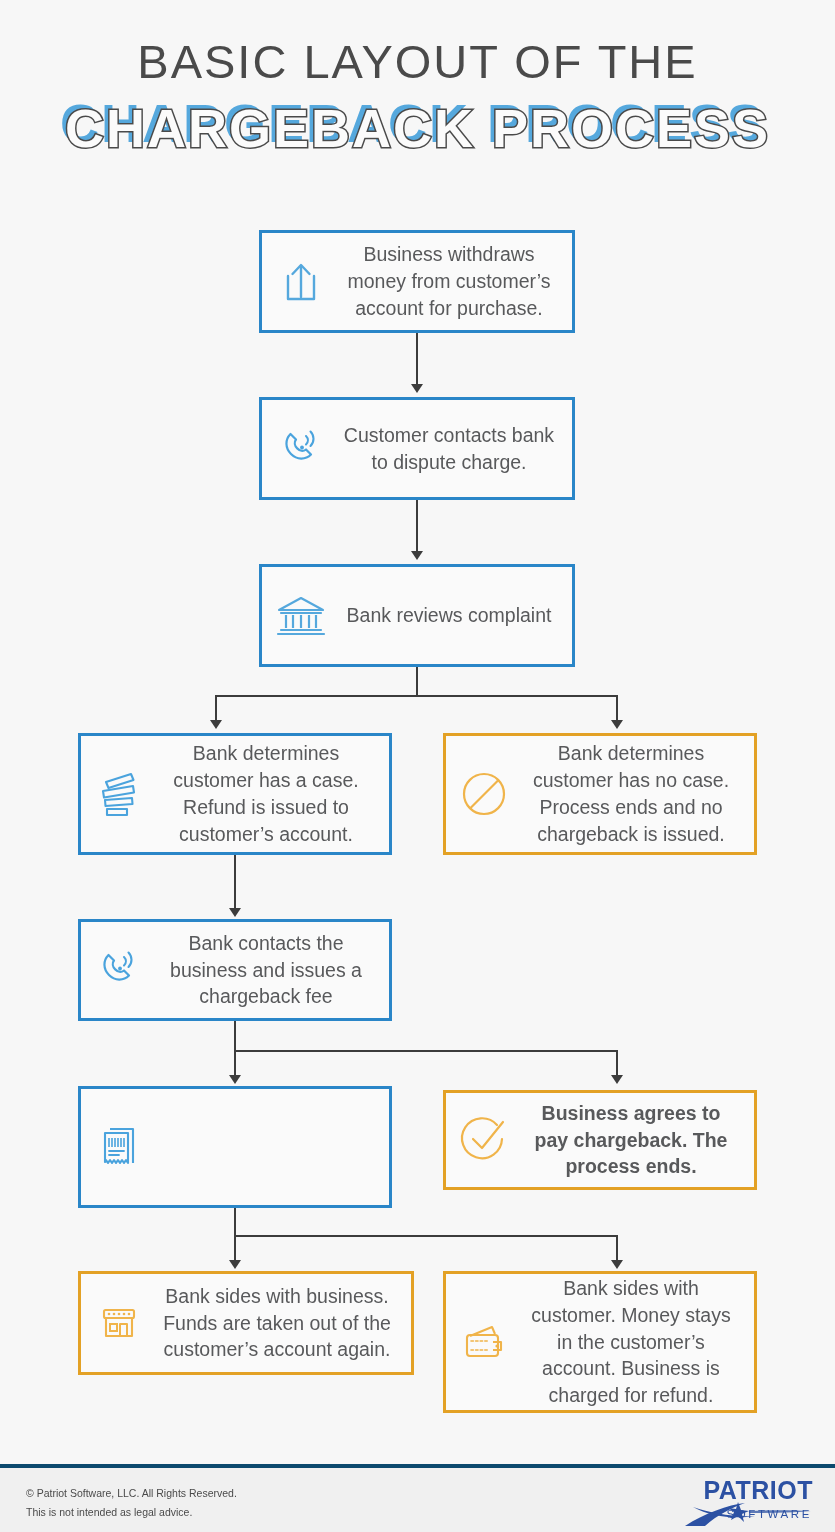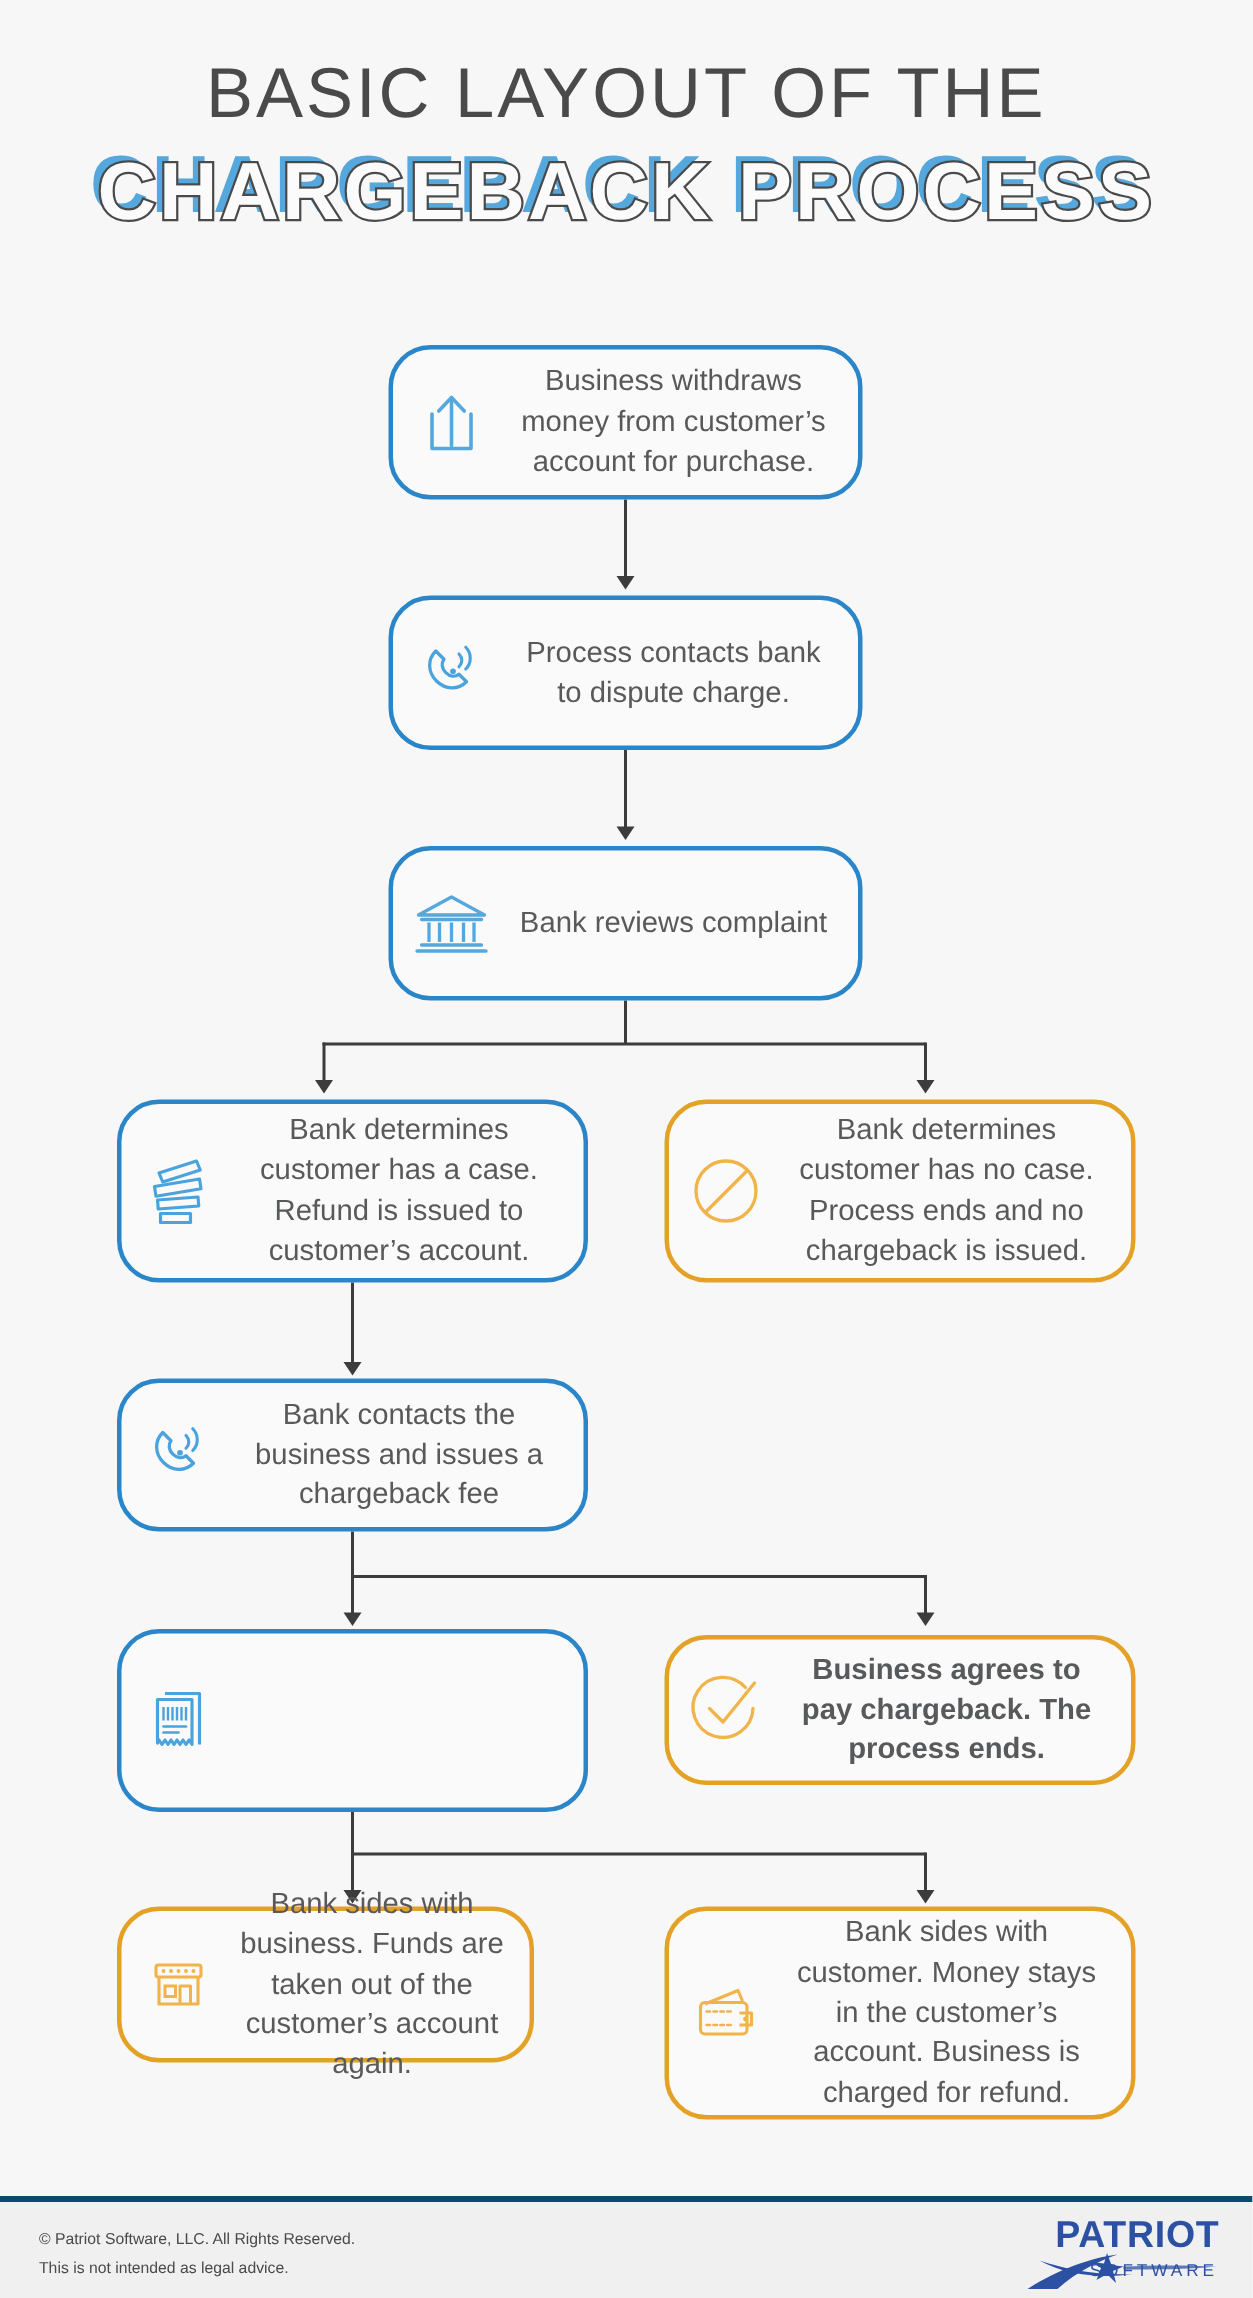--- a/index.html
+++ b/index.html
@@ -70,21 +70,20 @@
   }
 
   .node {
     position: absolute;
     box-sizing: border-box;
     background: #fafafa;
     display: flex;
     align-items: center;
     border-width: 3px;
     border-style: solid;
-    border-radius: 28px;
   }
   .node.blue   { border-color: #2a86c8; }
   .node.orange { border-color: #e3a125; }
 
   .node .icon {
     flex: 0 0 auto;
     display: flex;
     align-items: center;
     justify-content: center;
   }
@@ -226,21 +225,21 @@
 
   <div class="node blue" style="left:259px; top:397px; width:316px; height:103px;">
     <div class="icon" style="width:78px;">
       <svg width="50" height="48" viewBox="0 0 50 48" fill="none">
         <path d="M14.5 9 C9 14.5 9 23 15 29 C21 35 29.5 35 35 29.5 L30 24.5 C27.5 26.5 24 26.2 21.2 23.4 C18.4 20.6 18.1 17 20 14.5 Z" stroke="#4aa3dd" stroke-width="2.2" stroke-linejoin="round" fill="none"></path>
         <circle cx="26" cy="22.5" r="1.9" fill="#4aa3dd"></circle>
         <path d="M30 19.5 C32.5 17 32.5 13.5 30 11" stroke="#4aa3dd" stroke-width="2.1" stroke-linecap="round" fill="none"></path>
         <path d="M34.5 21 C38.5 17 38.5 10.5 34.5 6.5" stroke="#4aa3dd" stroke-width="2.1" stroke-linecap="round" fill="none"></path>
       </svg>
     </div>
-    <div class="label">Process contacts bank to dispute charge.</div>
+    <div class="label">Customer contacts bank to dispute charge.</div>
   </div>
 
   <div class="node blue" style="left:259px; top:564px; width:316px; height:103px;">
     <div class="icon" style="width:78px;">
       <svg width="52" height="46" viewBox="0 0 52 46" fill="none">
         <path d="M4 17 L26 5 L48 17 Z" stroke="#55a8dd" stroke-width="2.2" stroke-linejoin="round" fill="none"></path>
         <line x1="6" y1="20" x2="46" y2="20" stroke="#55a8dd" stroke-width="2.2" stroke-linecap="round"></line>
         <line x1="11" y1="22" x2="11" y2="35" stroke="#55a8dd" stroke-width="2.2"></line>
         <line x1="18" y1="22" x2="18" y2="35" stroke="#55a8dd" stroke-width="2.2"></line>
         <line x1="26" y1="22" x2="26" y2="35" stroke="#55a8dd" stroke-width="2.2"></line>
@@ -307,21 +306,21 @@
   <div class="node orange" style="left:443px; top:1090px; width:314px; height:100px;font-weight:bold;">
     <div class="icon" style="width:76px;">
       <svg width="54" height="52" viewBox="0 0 54 52" fill="none">
         <path d="M40 11 A20 20 0 1 0 45 25" stroke="#f0b44a" stroke-width="2.2" stroke-linecap="round" fill="none"></path>
         <path d="M16 25 L25 34 L46 8" stroke="#f0b44a" stroke-width="2.2" stroke-linecap="round" stroke-linejoin="round" fill="none"></path>
       </svg>
     </div>
     <div class="label">Business agrees to pay chargeback. The process ends.</div>
   </div>
 
-  <div class="node orange" style="left:78px; top:1271px; width:278px; height:104px;">
+  <div class="node orange" style="left:78px; top:1271px; width:336px; height:104px;">
     <div class="icon" style="width:76px;">
       <svg width="52" height="50" viewBox="0 0 52 50" fill="none">
         <rect x="11" y="12" width="30" height="8" rx="1.5" stroke="#f0b44a" stroke-width="2.1" fill="none"></rect>
         <circle cx="16" cy="16" r="1.3" fill="#f0b44a"></circle>
         <circle cx="21" cy="16" r="1.3" fill="#f0b44a"></circle>
         <circle cx="26" cy="16" r="1.3" fill="#f0b44a"></circle>
         <circle cx="31" cy="16" r="1.3" fill="#f0b44a"></circle>
         <circle cx="36" cy="16" r="1.3" fill="#f0b44a"></circle>
         <path d="M13 20 L13 38 L39 38 L39 20" stroke="#f0b44a" stroke-width="2.1" stroke-linejoin="round" fill="none"></path>
         <rect x="17" y="26" width="7" height="7" stroke="#f0b44a" stroke-width="2" fill="none"></rect>

